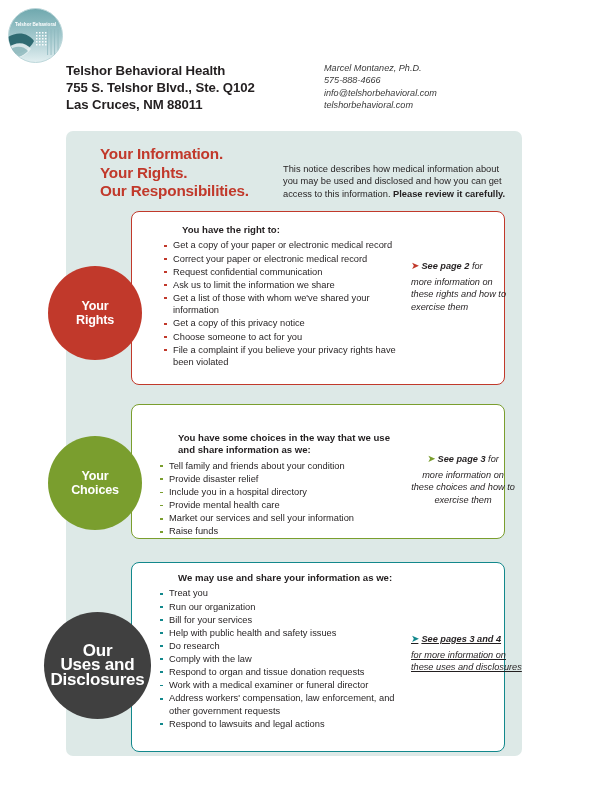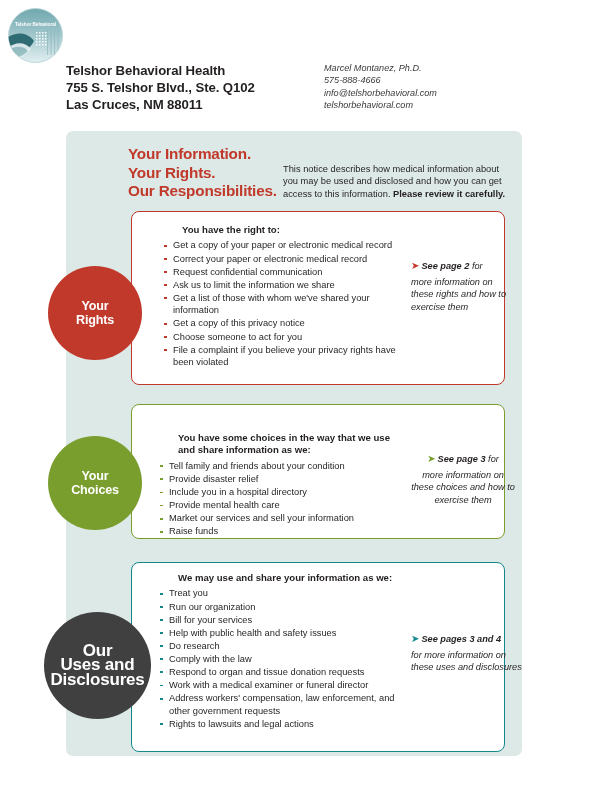--- a/index.html
+++ b/index.html
@@ -66,21 +66,21 @@
     position: absolute;
     left: 100px;
     top: 145px;
     width: 180px;
     font-size: 15.3px;
     font-weight: bold;
     line-height: 18.6px;
     color: #c1392b;
     letter-spacing: -0.2px;
   }
-  .headline div { white-space: nowrap; margin-left: 28px; }
+  .headline div { white-space: nowrap; }
 
   .lede {
     position: absolute;
     left: 283px;
     top: 163px;
     width: 232px;
     font-size: 9.3px;
     line-height: 12.4px;
     color: #231f20;
   }
@@ -183,21 +183,21 @@
     font-size: 10px;
     margin-right: 3px;
     letter-spacing: -1px;
   }
   .callout .lead-line .tail { font-weight: normal; }
 
   .callout-rights  { left: 411px; top: 260px; }
   .callout-rights .arrow { color: #c1392b; }
   .callout-choices { left: 411px; top: 453px; text-align: center; }
   .callout-choices .arrow { color: #7a9e2e; }
-  .callout-uses    { left: 411px; top: 633px; width: 112px; }
+  .callout-uses    { left: 411px; top: 633px; width: 112px; text-decoration: underline; }
   .callout-uses .arrow { color: #12888c; }
 </style>
 </head>
 <body>
 
 <div class="logo">
   <svg width="57" height="57" viewBox="0 0 57 57" xmlns="http://www.w3.org/2000/svg">
     <defs>
       <linearGradient id="lgBg" x1="0" y1="0" x2="0" y2="1">
         <stop offset="0%" stop-color="#6fa8ae"></stop>
@@ -345,21 +345,21 @@
   <ul class="bullets">
     <li>Treat you</li>
     <li>Run our organization</li>
     <li>Bill for your services</li>
     <li>Help with public health and safety issues</li>
     <li>Do research</li>
     <li>Comply with the law</li>
     <li>Respond to organ and tissue donation requests</li>
     <li>Work with a medical examiner or funeral director</li>
     <li>Address workers' compensation, law enforcement, and other government requests</li>
-    <li>Rights to lawsuits and legal actions</li>
+    <li>Respond to lawsuits and legal actions</li>
   </ul>
 </div>
 
 <div class="callout callout-uses">
   <div class="lead-line">
     <span class="arrow">➤</span><span>See pages 3 and 4</span><span class="tail"></span>
   </div>
   <div>for more information on these uses and disclosures</div>
 </div>
 

